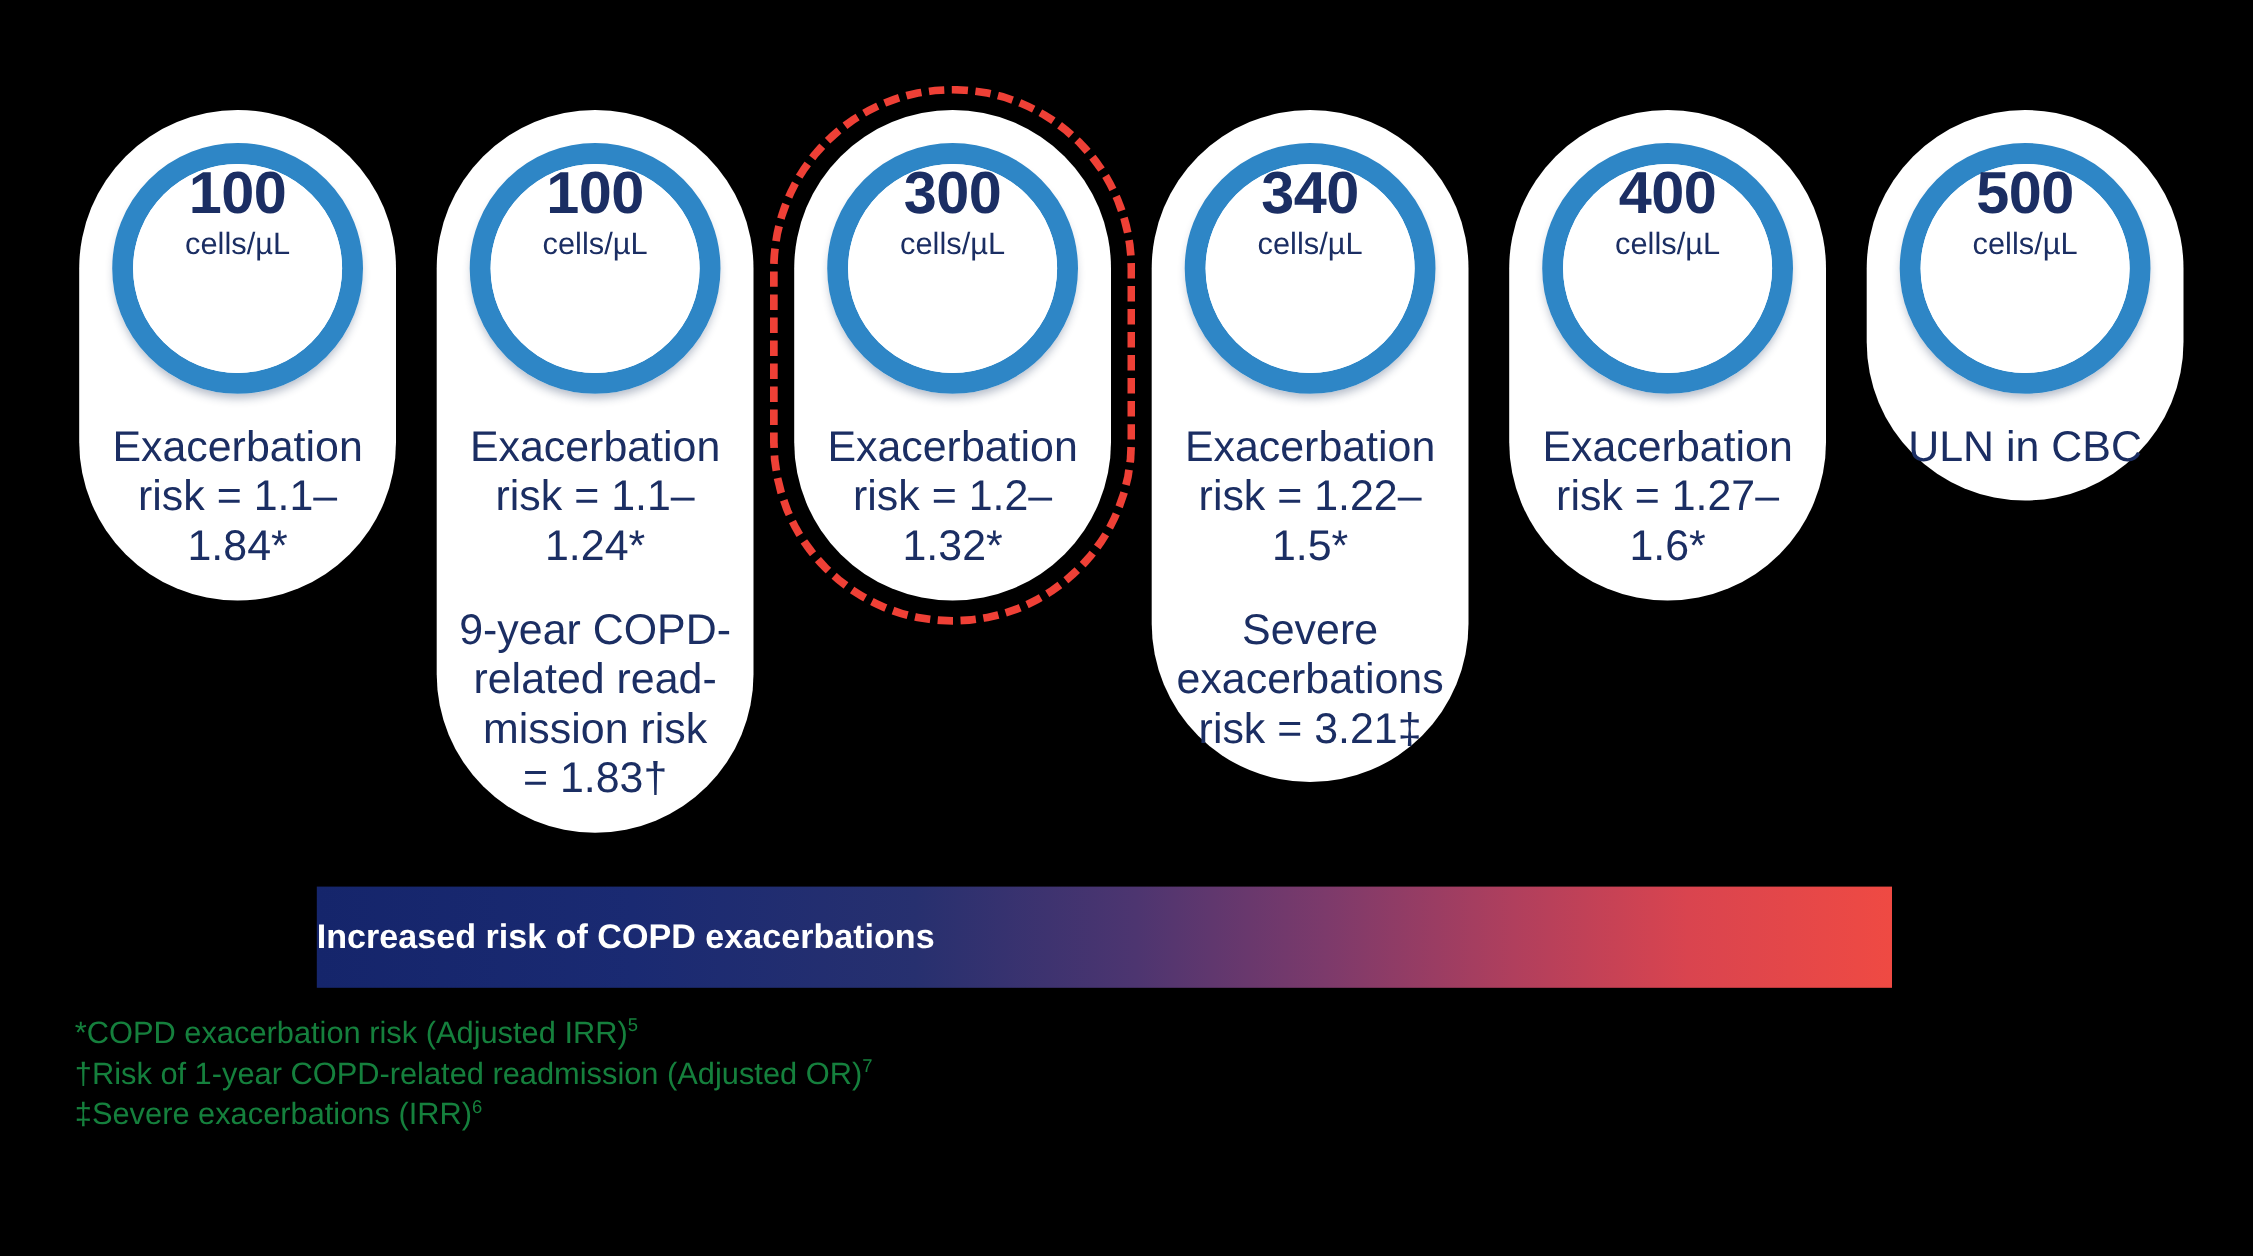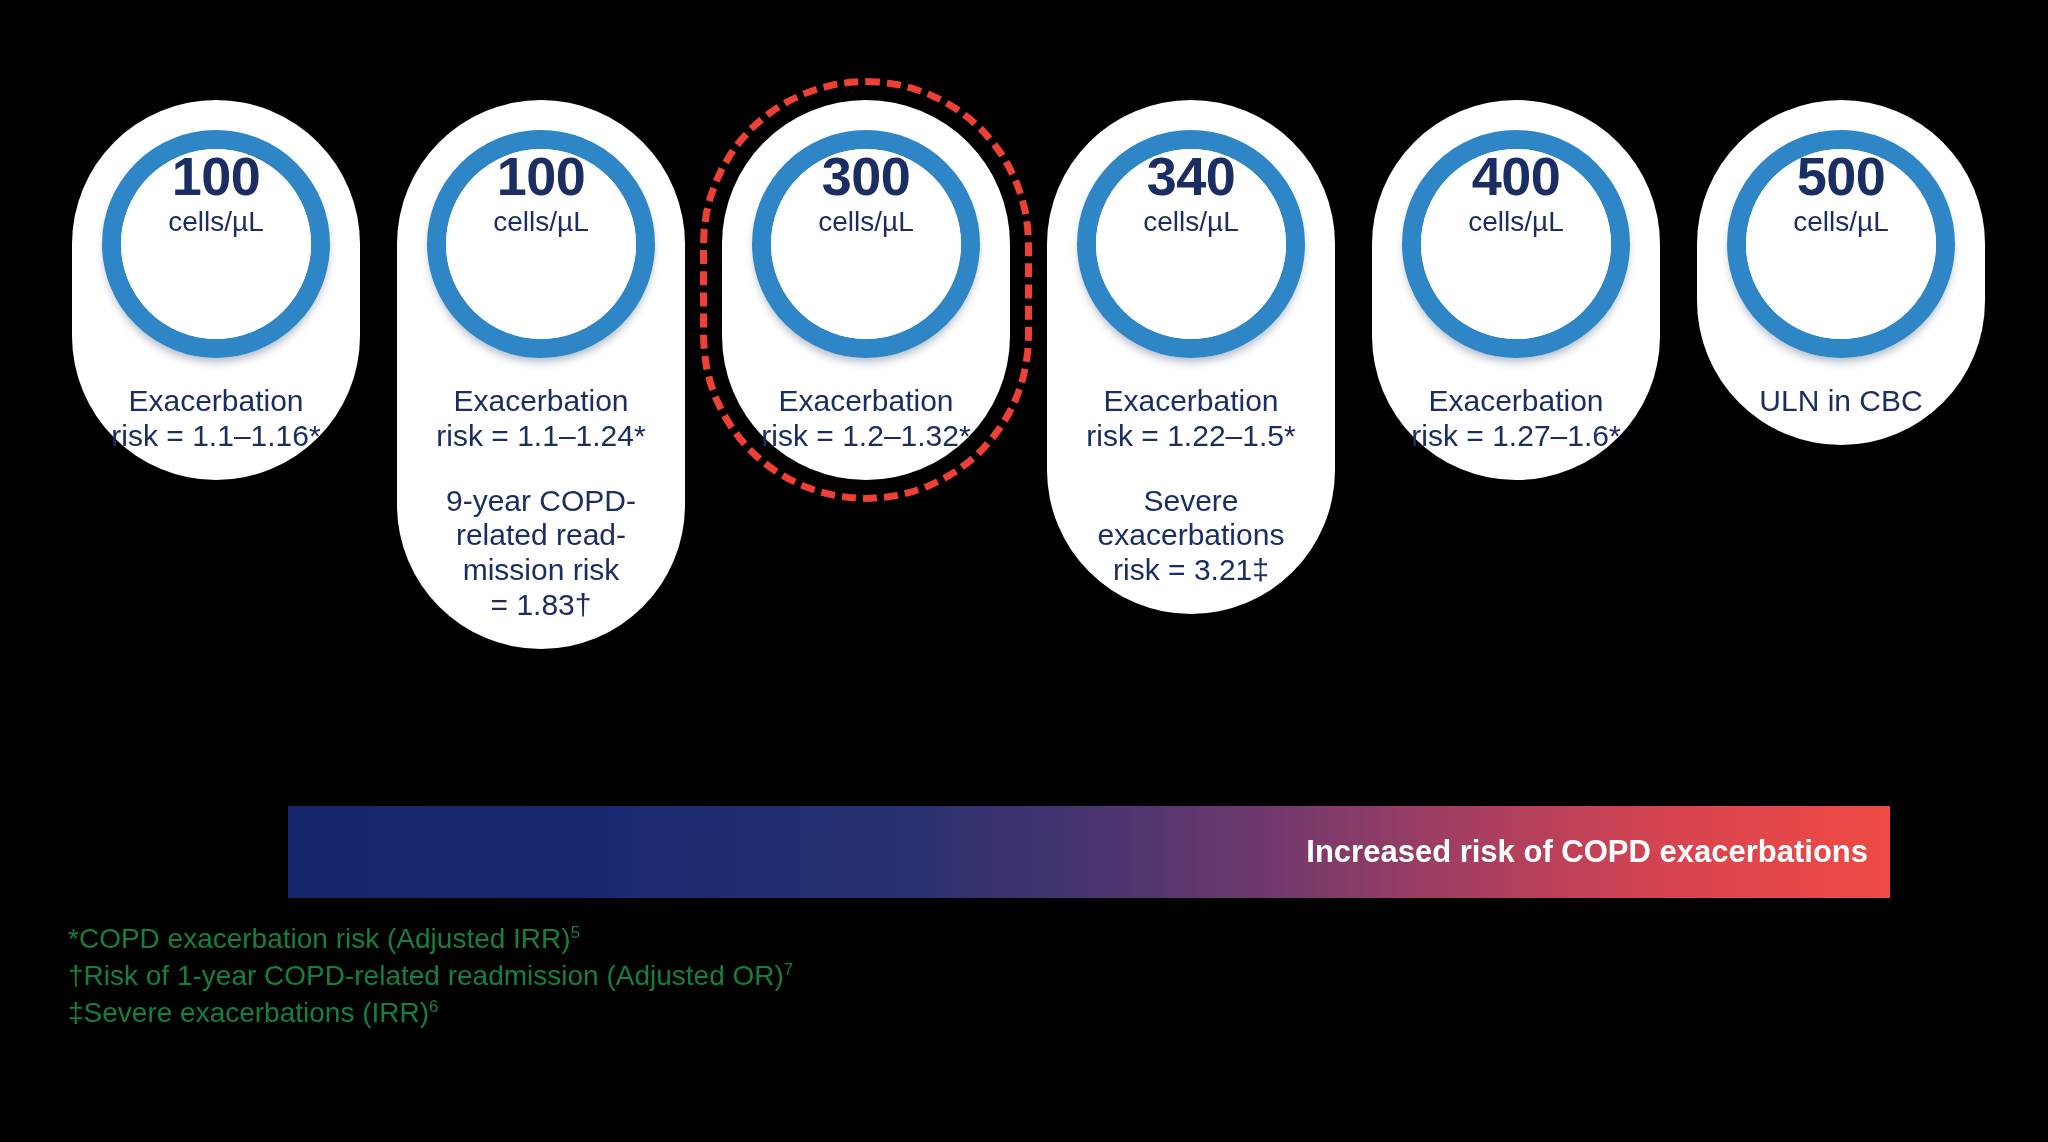--- a/index.html
+++ b/index.html
@@ -108,51 +108,51 @@
     color: #1b2e63;
     font-weight: normal;
   }
 
   
   .pill-body {
     width: 252px;
     margin-top: 26px;
     text-align: center;
     color: #1b2e63;
-    font-size: 30px;
+    font-size: 39px;
     line-height: 1.16;
   }
   .pill-line { margin: 0; }
   .pill-block { margin: 0; }
   .pill-block + .pill-block { margin-top: 30px; }
   sup {
     font-size: 0.6em;
     vertical-align: super;
     line-height: 0;
   }
 
   
   #gradient-bar {
     position: absolute;
     left: 288px;
     top: 806px;
-    width: 1602px;
+    width: 1432px;
     height: 92px;
     background: linear-gradient(to right,
         #15256b 0%,
         #1a2a72 20%,
         #27306f 38%,
         #4d3570 52%,
         #7c3a6b 64%,
         #b03f5d 76%,
         #d9444f 87%,
         #ef4a43 100%);
     display: flex;
     align-items: center;
-    justify-content: flex-end;
+    justify-content: flex-start;
   }
   #gradient-label {
     color: #ffffff;
     font-size: 31px;
     font-weight: bold;
     padding-right: 22px;
     white-space: nowrap;
   }
 
   
@@ -176,21 +176,21 @@
         <div class="ring-wrap">
           <div class="ring"></div>
           <div class="ring-inner">
             <div class="ring-value">100</div>
             <div class="ring-units">cells/µL</div>
           </div>
         </div>
         <div class="pill-body">
           <div class="pill-block">
             <p class="pill-line">Exacerbation</p>
-            <p class="pill-line">risk = 1.1–1.16*</p>
+            <p class="pill-line">risk = 1.1–1.84*</p>
           </div>
         </div>
       </div>
     </div>
     <div class="pill-slot">
       <div class="pill-card">
         <div class="ring-wrap">
           <div class="ring"></div>
           <div class="ring-inner">
             <div class="ring-value">100</div>

